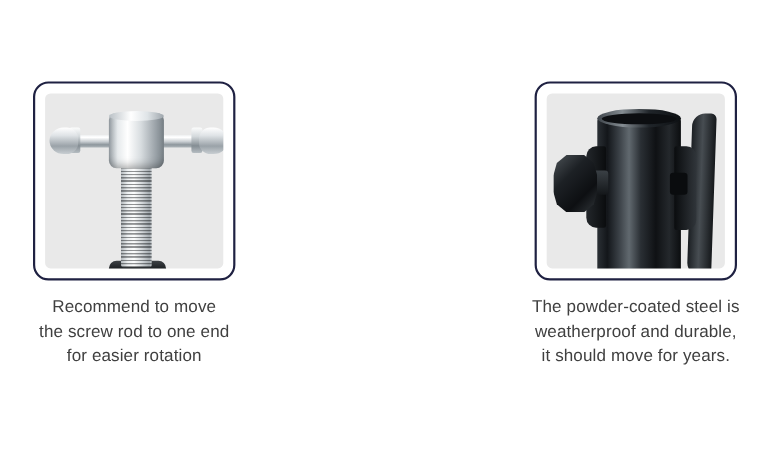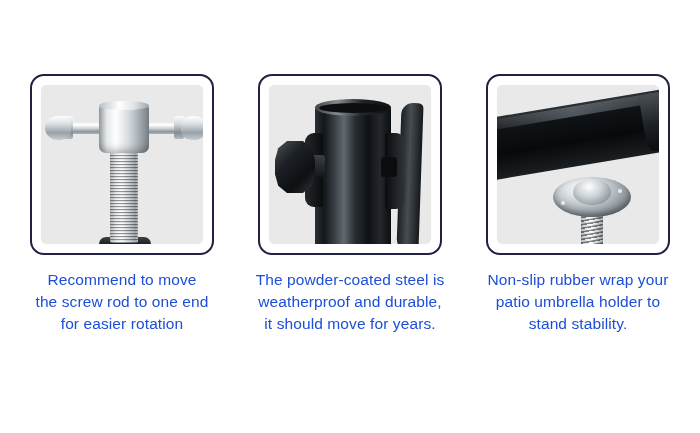--- a/index.html
+++ b/index.html
@@ -52,21 +52,21 @@
     background: #e9e9e9;
     position: relative;
     overflow: hidden;
   }
 
   
   .caption {
     margin-top: 14px;
     width: 232px;
     text-align: center;
-    color: #1d4ed8;
+    color: #404040;
     font-size: 15.5px;
     line-height: 1.42;
     letter-spacing: 0.1px;
     white-space: pre-line;
   }
 
   
   .p1-bar {
     position: absolute;
     left: 12px; top: 38px;
@@ -297,31 +297,14 @@
         <div class="p2-neck-l"></div>
         <div class="p2-knob-l"></div>
         <div class="p2-bolt-r"></div>
       </div>
     </div>
     <div class="caption">The powder-coated steel is
 weatherproof and durable,
 it should move for years.</div>
   </div>
 
-  <div class="feature-col">
-    <div class="photo-card">
-      <div class="photo-inner">
-        <div class="p3-rubber"></div>
-        <div class="p3-rubber-hi"></div>
-        <div class="p3-rubber-edge"></div>
-        <div class="p3-screw"></div>
-        <div class="p3-flange"></div>
-        <div class="p3-flange-dome"></div>
-        <div class="p3-hole-l"></div>
-        <div class="p3-hole-r"></div>
-      </div>
-    </div>
-    <div class="caption">Non-slip rubber wrap your
-patio umbrella holder to
-stand stability.</div>
-  </div>
 
 </div>
 
 </body></html>

